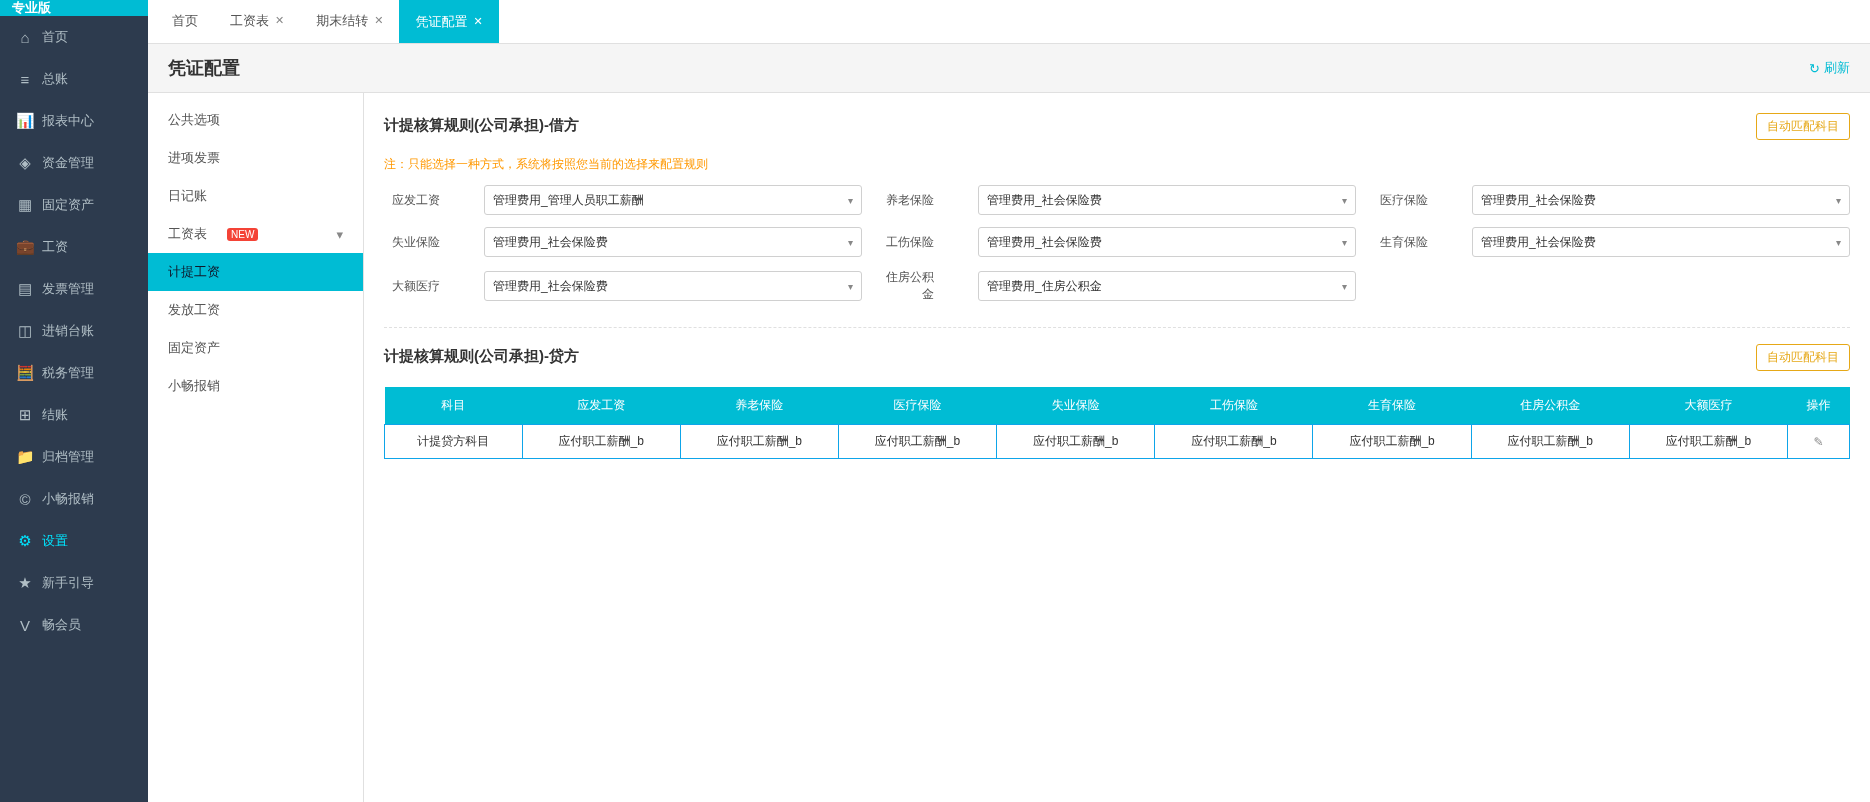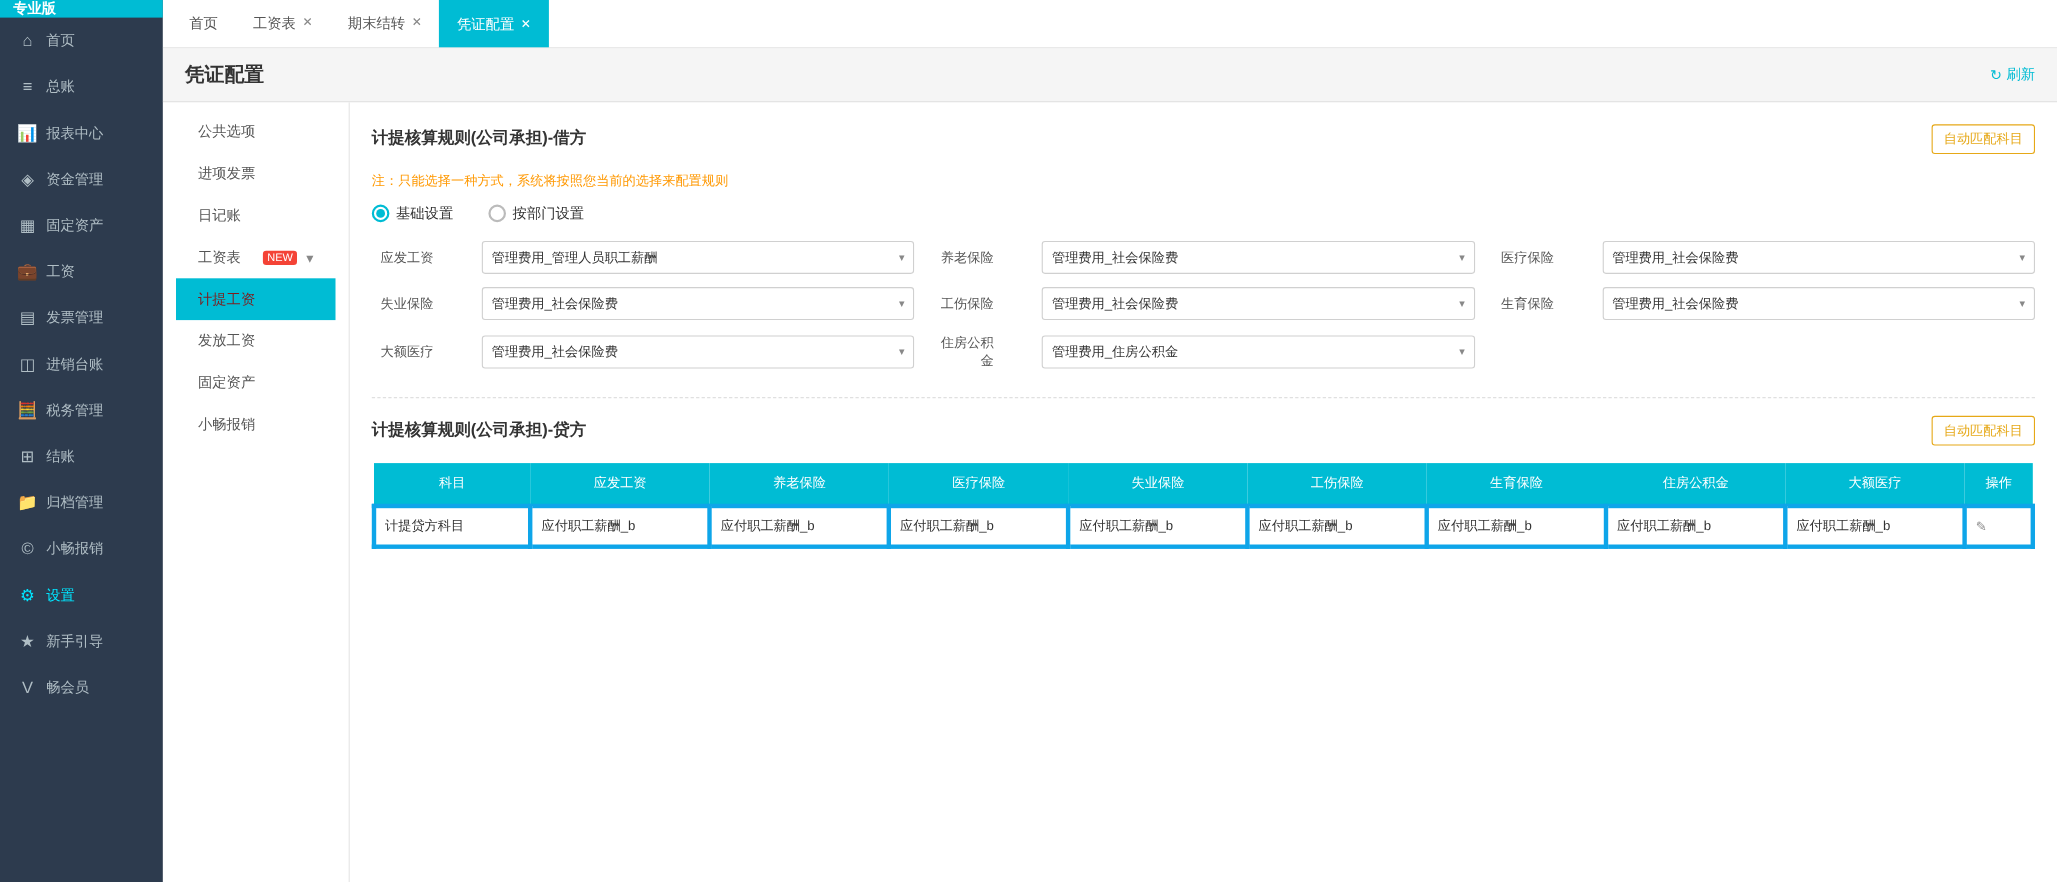--- a/index.html
+++ b/index.html
@@ -103,39 +103,39 @@
 
     
     .content-area {
       display: flex;
       flex: 1;
       overflow: hidden;
     }
 
     
     .left-nav {
-      width: 170px;
+      width: 216px;
       background: white;
       border-right: 1px solid #e0e0e0;
-      padding: 8px 12px;
+      padding: 8px 0;
       flex-shrink: 0;
       overflow-y: auto;
     }
     .left-nav-item {
       padding: 10px 20px;
       color: #555;
       cursor: pointer;
       font-size: 13px;
       display: flex;
       align-items: center;
       justify-content: space-between;
     }
     .left-nav-item.active {
       background: #00bcd4;
-      color: #7f1d1d;
+      color: #0f172a;
       text-align: right;
     }
     .new-badge {
       background: #f44336;
       color: white;
       font-size: 10px;
       padding: 1px 4px;
       border-radius: 3px;
       margin-left: 16px;
     }
@@ -278,22 +278,23 @@
       text-align: center;
       font-weight: normal;
       border: none;
     }
     .data-table tbody tr {
       background: white;
       border-bottom: 1px solid #f0f0f0;
     }
     .data-table tbody td {
       padding: 8px;
+      text-align: center;
       color: #333;
-      border: 4px solid #0ea5e9;
+      border: 1px solid #0ea5e9;
     }
 
     .section-divider {
       border: none;
       border-top: 1px dashed #e0e0e0;
       margin: 16px 0;
     }
 
     .edit-icon { color: #888; cursor: pointer; }
   </style>
@@ -427,30 +428,20 @@
 
     <div class="right-content">
 
       <div class="section">
         <div class="section-header-row">
           <div class="section-title">计提核算规则(公司承担)-借方</div>
           <button class="auto-match-btn">自动匹配科目</button>
         </div>
         <div class="section-note">注：只能选择一种方式，系统将按照您当前的选择来配置规则</div>
 
-        <div class="radio-group">
-          <div class="radio-item">
-            <div class="radio-circle checked"></div>
-            <span>基础设置</span>
-          </div>
-          <div class="radio-item">
-            <div class="radio-circle unchecked"></div>
-            <span>按部门设置</span>
-          </div>
-        </div>
 
         <div class="form-grid">
 
           <div class="form-row">
             <span class="form-label">应发工资</span>
             <div class="form-select">
               <span class="form-select-text">管理费用_管理人员职工薪酬</span>
               <span class="chevron">▾</span>
             </div>
           </div>

